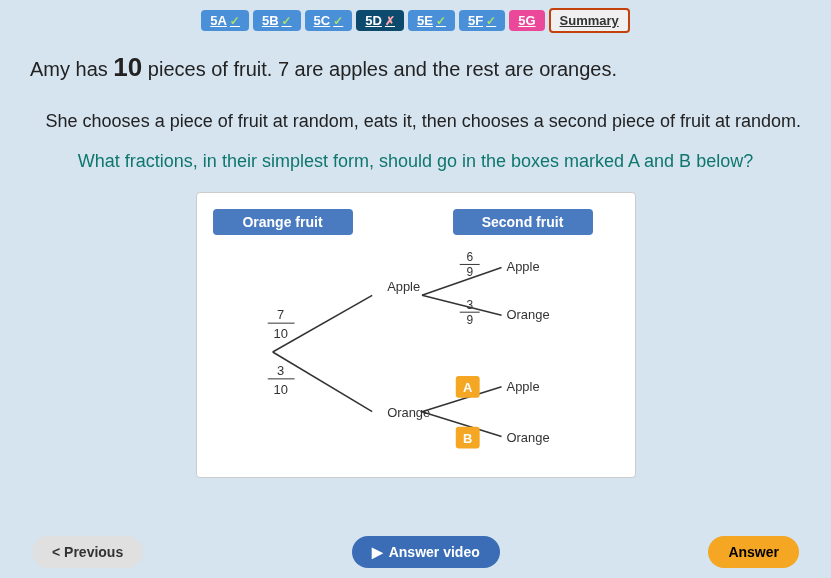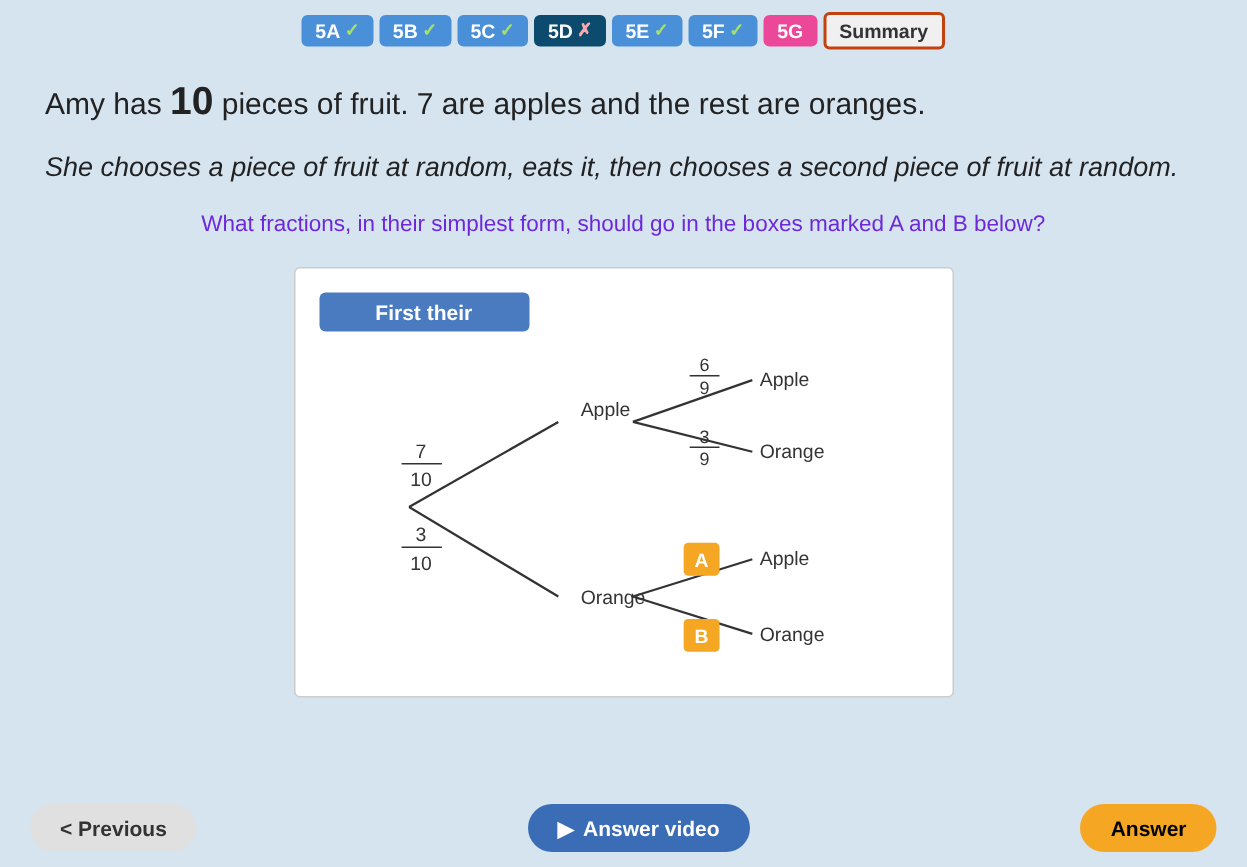--- a/index.html
+++ b/index.html
@@ -18,28 +18,29 @@
       display: flex;
       align-items: center;
       justify-content: center;
       gap: 4px;
       padding: 8px 0 6px 0;
       background: #d6e4f0;
     }
 
     .nav-btn {
       display: flex;
-      align-items: flex-start;
+      align-items: flex-end;
       gap: 3px;
       padding: 3px 9px;
       border-radius: 4px;
       font-size: 13px;
       font-weight: bold;
       cursor: pointer;
       border: none;
+      text-decoration: underline;
     }
 
     .nav-btn.correct {
       background: #4a90d9;
       color: white;
     }
 
     .nav-btn.incorrect {
       background: #0c4a6e;
       color: white;
@@ -56,40 +57,39 @@
 
     
     .main-content {
       padding: 10px 30px 0 30px;
     }
 
     .question-text {
       font-size: 20px;
       color: #222;
       line-height: 1.4;
-      margin-bottom: 14px;
+      margin-bottom: 24px;
     }
 
     .question-text .big-num {
       font-size: 26px;
       font-weight: bold;
     }
 
     .question-para {
       font-size: 18px;
       color: #222;
       line-height: 1.4;
-      text-align: left;
+      text-align: right;
       margin-bottom: 14px;
-      font-style: italic;
     }
 
     .question-fractions {
-      font-size: 15px;
-      color: #6d28d9;
+      font-size: 18px;
+      color: #0f766e;
       line-height: 1.4;
       text-align: center;
       margin-bottom: 18px;
     }
 
     
     .diagram-container {
       display: flex;
       justify-content: center;
       margin: 0 auto;
@@ -142,21 +142,21 @@
 
     
     .bottom-bar {
       position: absolute;
       bottom: 10px;
       left: 0;
       right: 0;
       display: flex;
       align-items: center;
       justify-content: space-between;
-      padding: 0 20px;
+      padding: 0 32px;
     }
 
     .bottom-btn {
       padding: 8px 20px;
       border-radius: 20px;
       border: none;
       font-size: 14px;
       font-weight: bold;
       cursor: pointer;
     }
@@ -219,21 +219,22 @@
   <div class="question-text">
     <span>Amy has </span><span class="big-num">10</span><span> pieces of fruit. 7 are apples and the rest are oranges.</span>
   </div>
   <div class="question-para">She chooses a piece of fruit at random, eats it, then chooses a second piece of fruit at random.</div>
   <div class="question-fractions">What fractions, in their simplest form, should go in the boxes marked A and B below?</div>
 
   <div class="diagram-container">
     <div class="diagram-box">
       
       <div class="diagram-headers">
-        <div class="header-first">First their</div>
+        <div class="header-first">Orange fruit</div>
+        <div class="header-second">Second fruit</div>
       </div>
 
       
       <svg class="tree-svg" viewBox="0 0 400 210">
 
         <line x1="60" y1="105" x2="160" y2="48" stroke="#333" stroke-width="1.5"></line>
 
         <line x1="60" y1="105" x2="160" y2="165" stroke="#333" stroke-width="1.5"></line>
 
         <line x1="210" y1="48" x2="290" y2="20" stroke="#333" stroke-width="1.5"></line>

